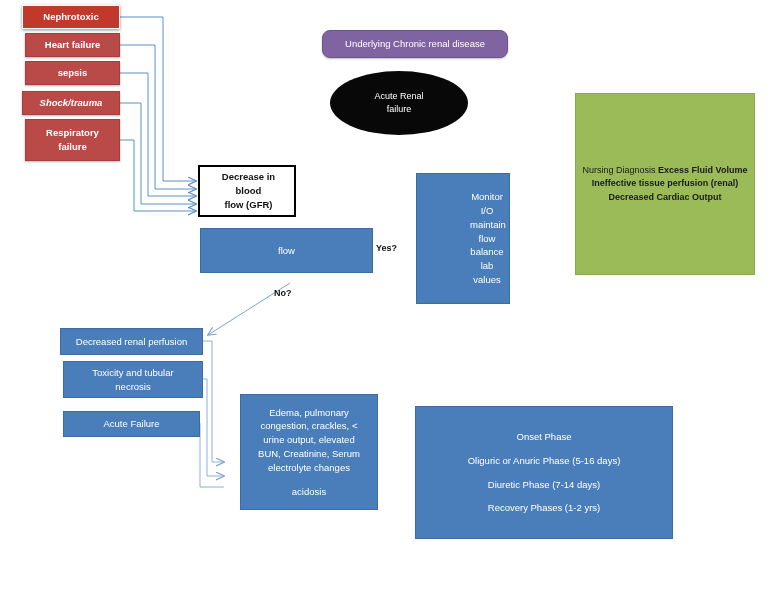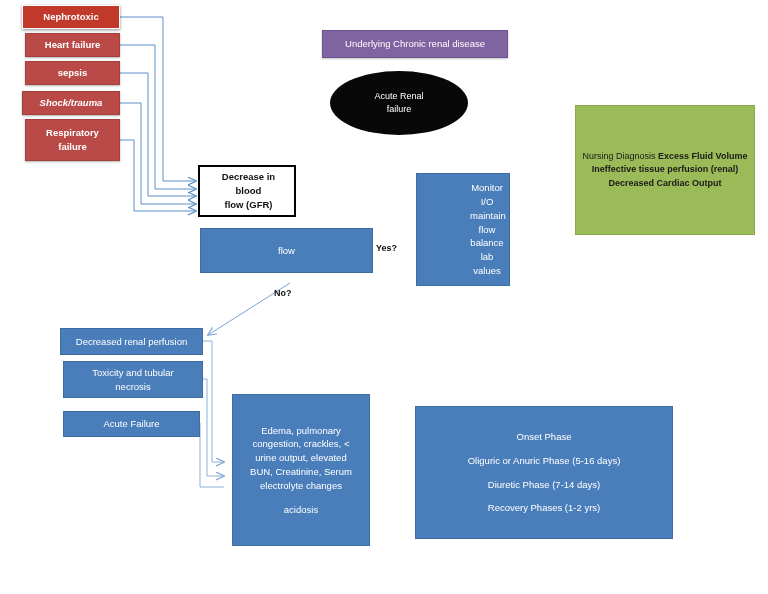--- a/index.html
+++ b/index.html
@@ -54,21 +54,21 @@
     background: #4a7ebb;
     border: 1px solid #3d6ba3;
     color: #ffffff;
     font-size: 9.5px;
   }
 
   
   .purple {
     background: #8064a2;
     border: 1px solid #6e548e;
-    border-radius: 0;
+    border-radius: 8px;
     color: #ffffff;
     font-size: 9.5px;
     box-shadow: 0 1px 2px rgba(0,0,0,0.25);
   }
 
   
   .green {
     background: #9bbb59;
     border: 1px solid #8aa94c;
     color: #1a1a1a;
@@ -206,30 +206,30 @@
 
   <div class="node blue multiline" style="left:200px; top:228px; width:173px; height:45px;">
     <span class="txt">
       <span class="ln">flow</span>
     </span>
   </div>
 
   <div class="label" style="left:376px; top:243px;">Yes?</div>
   <div class="label" style="left:266px; top:288px;padding-left:8px;">No?</div>
 
-  <div class="node blue multiline" style="left:416px; top:173px; width:94px; height:113px;padding-left:48px;">
+  <div class="node blue multiline" style="left:416px; top:173px; width:94px; height:131px;padding-left:48px;">
     <span class="txt">
       <span class="ln">Monitor I/O</span>
       <span class="ln">maintain flow</span>
       <span class="ln">balance</span>
       <span class="ln">lab values</span>
     </span>
   </div>
 
-  <div class="node green" style="left:575px; top:105px; width:180px; height:130px;">
+  <div class="node green" style="left:575px; top:93px; width:180px; height:182px;">
     <span class="txt">
       <span class="line first">Nursing Diagnosis</span>
       <span class="line">Excess Fluid Volume</span>
       <span class="line">Ineffective tissue perfusion (renal)</span>
       <span class="line">Decreased Cardiac Output</span>
     </span>
   </div>
 
   <div class="node blue" style="left:60px; top:328px; width:143px; height:27px;">
     <span class="txt">Decreased renal perfusion</span>
@@ -239,21 +239,21 @@
     <span class="txt">
       <span class="ln">Toxicity and tubular</span>
       <span class="ln">necrosis</span>
     </span>
   </div>
 
   <div class="node blue" style="left:63px; top:411px; width:137px; height:26px;">
     <span class="txt">Acute Failure</span>
   </div>
 
-  <div class="node blue multiline" style="left:232px; top:394px; width:138px; height:152px;">
+  <div class="node blue multiline" style="left:240px; top:394px; width:138px; height:116px;">
     <span class="txt">
       <span class="ln">Edema, pulmonary</span>
       <span class="ln">congestion, crackles, &lt;</span>
       <span class="ln">urine output, elevated</span>
       <span class="ln">BUN, Creatinine, Serum</span>
       <span class="ln">electrolyte changes</span>
       <span class="gap"></span>
       <span class="ln">acidosis</span>
     </span>
   </div>

